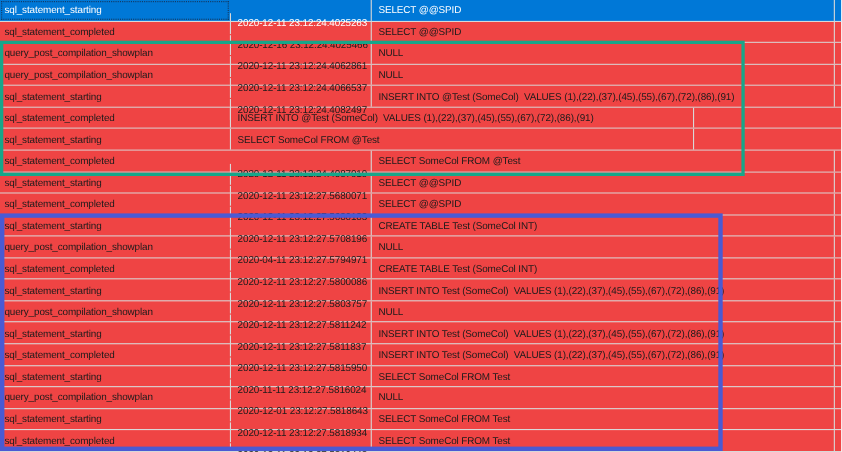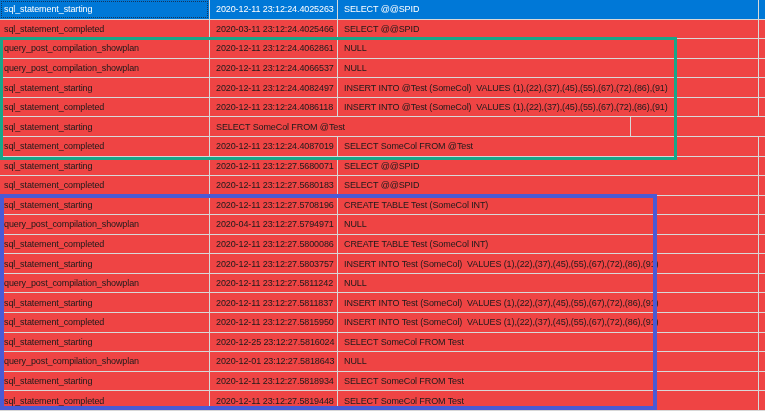--- a/index.html
+++ b/index.html
@@ -28,21 +28,21 @@
     background: #ef4444;
   }
   .cell {
     display: flex;
     align-items: center;
     height: 100%;
     overflow: hidden;
     white-space: pre;
   }
   .c-name { width: 209px; padding-left: 4px; }
-  .c-ts   { width: 128px; padding-left: 6px; border-left: 1px solid var(--gridline, #d8d8d8); }
+  .c-ts   { width: 128px; padding-left: 6px; border-left: 1px solid var(--gridline, #d8d8d8); margin-top: 12px; }
   .c-sql  { width: 421px; padding-left: 6px; border-left: 1px solid var(--gridline, #d8d8d8); }
   .c-extra{ flex: 1; border-left: 1px solid var(--gridline, #d8d8d8); }
 
   .row.selected { background: var(--sel-bg, #0078d7); color: var(--sel-text, #ffffff); }
   .row.selected .c-name { position: relative; }
   .row.selected .c-name::after {
     content: "";
     position: absolute;
     inset: 1px 1px 1px 1px;
     border: 1px dotted #14365c;
@@ -74,21 +74,21 @@
 
   <div class="grid-body">
       <div class="row selected">
     <div class="cell c-name">sql_statement_starting</div>
     <div class="cell c-ts">2020-12-11 23:12:24.4025263</div>
     <div class="cell c-sql">SELECT @@SPID</div>
     <div class="cell c-extra"></div>
   </div>
       <div class="row">
     <div class="cell c-name">sql_statement_completed</div>
-    <div class="cell c-ts">2020-03-11 23:12:24.4025466</div>
+    <div class="cell c-ts">2020-12-16 23:12:24.4025466</div>
     <div class="cell c-sql">SELECT @@SPID</div>
     <div class="cell c-extra"></div>
   </div>
       <div class="row">
     <div class="cell c-name">query_post_compilation_showplan</div>
     <div class="cell c-ts">2020-12-11 23:12:24.4062861</div>
     <div class="cell c-sql">NULL</div>
     <div class="cell c-extra"></div>
   </div>
       <div class="row">
@@ -98,21 +98,20 @@
     <div class="cell c-extra"></div>
   </div>
       <div class="row">
     <div class="cell c-name">sql_statement_starting</div>
     <div class="cell c-ts">2020-12-11 23:12:24.4082497</div>
     <div class="cell c-sql">INSERT INTO @Test (SomeCol)  VALUES (1),(22),(37),(45),(55),(67),(72),(86),(91)</div>
     <div class="cell c-extra"></div>
   </div>
       <div class="row">
     <div class="cell c-name">sql_statement_completed</div>
-    <div class="cell c-ts">2020-12-11 23:12:24.4086118</div>
     <div class="cell c-sql">INSERT INTO @Test (SomeCol)  VALUES (1),(22),(37),(45),(55),(67),(72),(86),(91)</div>
     <div class="cell c-extra"></div>
   </div>
       <div class="row">
     <div class="cell c-name">sql_statement_starting</div>
     <div class="cell c-sql">SELECT SomeCol FROM @Test</div>
     <div class="cell c-extra"></div>
   </div>
       <div class="row">
     <div class="cell c-name">sql_statement_completed</div>
@@ -169,21 +168,21 @@
     <div class="cell c-extra"></div>
   </div>
       <div class="row">
     <div class="cell c-name">sql_statement_completed</div>
     <div class="cell c-ts">2020-12-11 23:12:27.5815950</div>
     <div class="cell c-sql">INSERT INTO Test (SomeCol)  VALUES (1),(22),(37),(45),(55),(67),(72),(86),(91)</div>
     <div class="cell c-extra"></div>
   </div>
       <div class="row">
     <div class="cell c-name">sql_statement_starting</div>
-    <div class="cell c-ts">2020-12-25 23:12:27.5816024</div>
+    <div class="cell c-ts">2020-11-11 23:12:27.5816024</div>
     <div class="cell c-sql">SELECT SomeCol FROM Test</div>
     <div class="cell c-extra"></div>
   </div>
       <div class="row">
     <div class="cell c-name">query_post_compilation_showplan</div>
     <div class="cell c-ts">2020-12-01 23:12:27.5818643</div>
     <div class="cell c-sql">NULL</div>
     <div class="cell c-extra"></div>
   </div>
       <div class="row">

